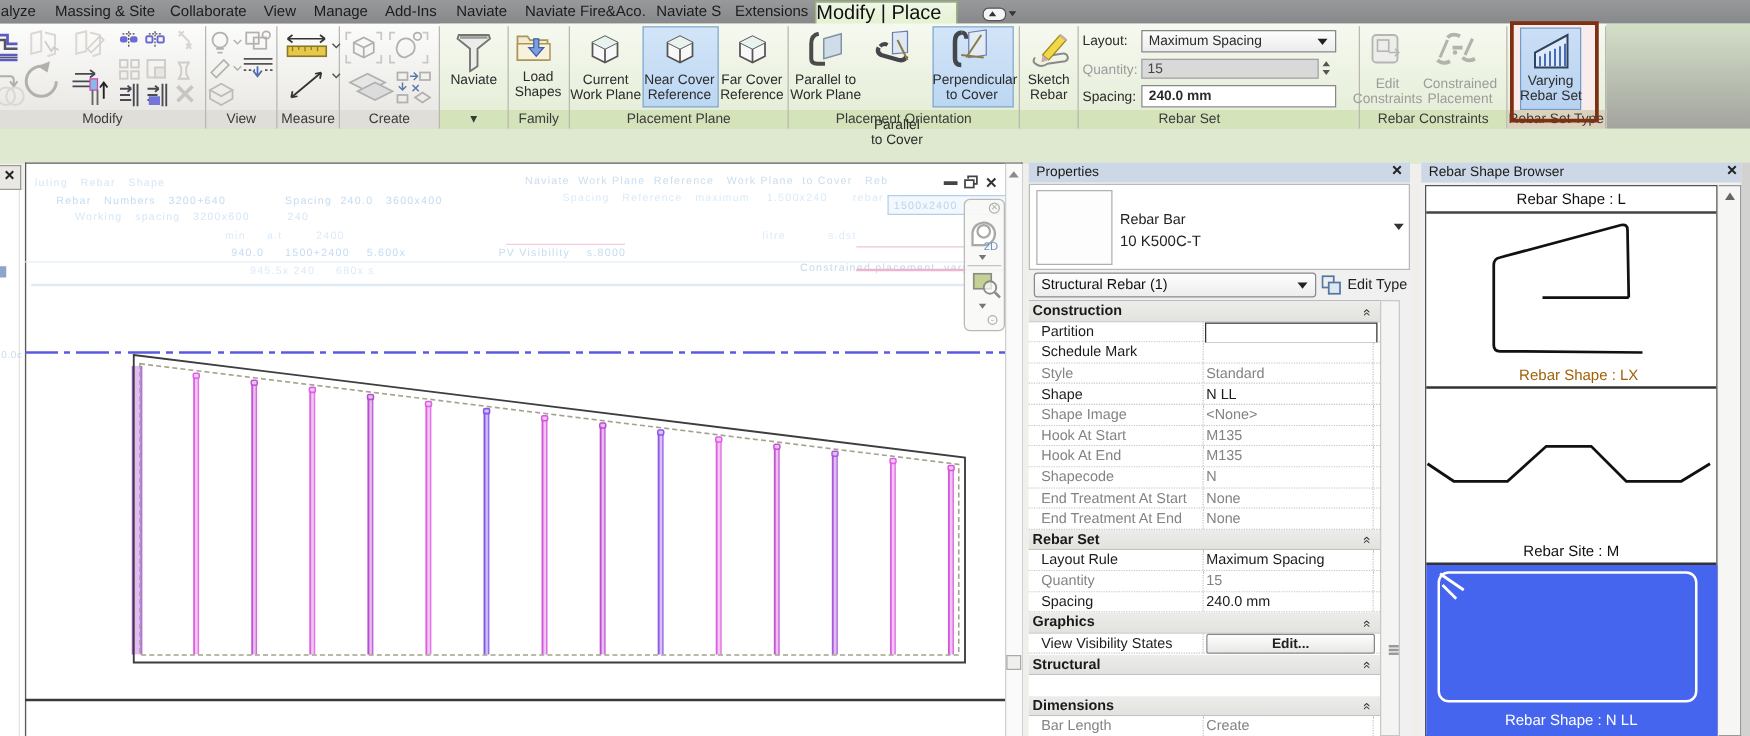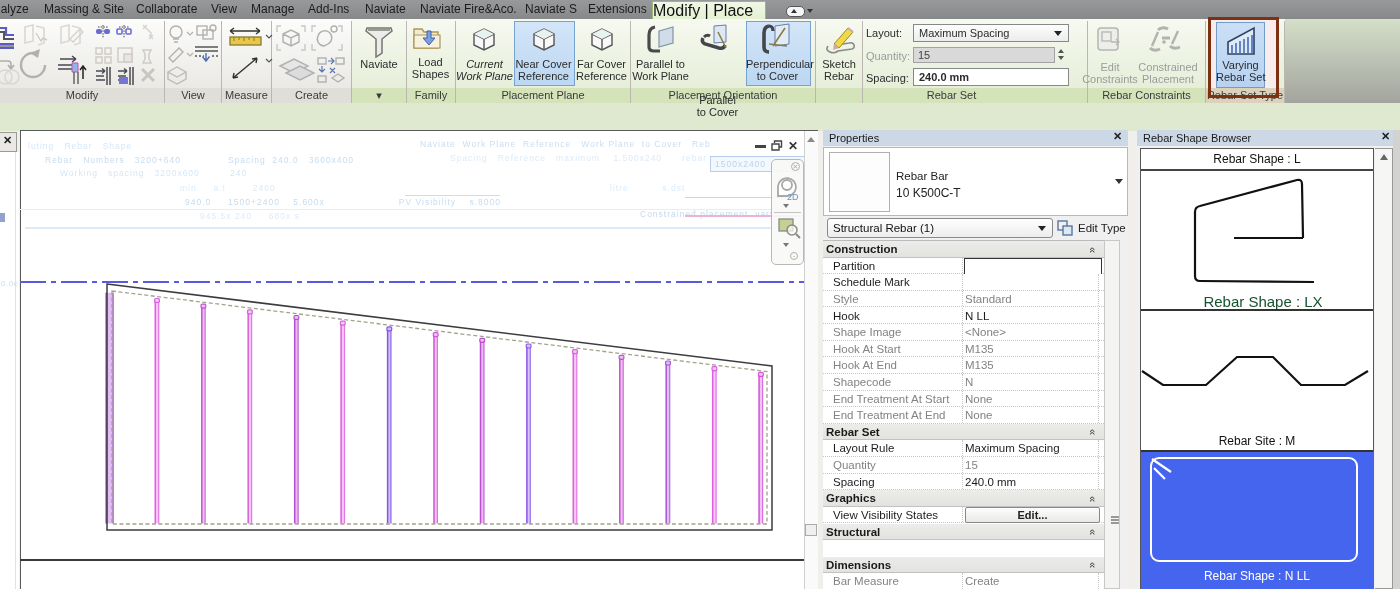--- a/index.html
+++ b/index.html
@@ -211,21 +211,21 @@
 <div class="abs sel" style="left:746px;top:21px;width:63px;height:63px;"></div>
 <svg class="abs" style="left:468px;top:25px;" width="32" height="28" viewBox="0 0 32 26">
     <use href="#cube"></use>
   </svg>
 <svg class="abs" style="left:528px;top:25px;" width="32" height="28" viewBox="0 0 32 26">
     <use href="#cube"></use>
   </svg>
 <svg class="abs" style="left:586px;top:25px;" width="32" height="28" viewBox="0 0 32 26">
     <use href="#cube"></use>
   </svg>
-<div class="btxt" style="left:456px;top:59px;width:57px;font-style:italic;">Current<br>Work Plane</div>
+<div class="btxt" style="left:456px;top:59px;width:57px;">Current<br>Work Plane</div>
 <div class="btxt" style="left:514px;top:59px;width:59px;">Near Cover<br>Reference</div>
 <div class="btxt" style="left:574px;top:59px;width:55px;">Far Cover<br>Reference</div>
 
 <svg class="abs" style="left:645px;top:23px;" width="32" height="32" viewBox="0 0 32 32">
   <path d="M10 4 q-6 1 -6 8 l0 12 q0 4 5 4 l6 0" fill="none" stroke="#4a4a4a" stroke-width="3.2"></path>
   <path d="M14 8 l14 -4 l0 16 l-14 4 z" fill="#cfdce8" stroke="#7a8ea0" stroke-width="1.2" opacity=".95"></path>
 </svg>
 <svg class="abs" style="left:700px;top:24px;" width="34" height="30" viewBox="0 0 34 30">
   <path d="M14 2 l12 -1 v17 l-12 1 z" fill="#dde8f2" stroke="#6a7cae" stroke-width="1"></path>
   <path d="M3 14 q-2 4 2 6 l14 4 q5 1 6 -3" fill="none" stroke="#43464a" stroke-width="3.4"></path>
@@ -441,21 +441,21 @@
 <span class="partbox"></span>
 </div>
 <div class="prow" style="top:33.2px;">
 <span class="plbl">Schedule Mark</span>
 </div>
 <div class="prow" style="top:49.9px;">
 <span class="plbl grey">Style</span>
 <span class="pval grey">Standard</span>
 </div>
 <div class="prow" style="top:66.5px;">
-<span class="plbl">Hook</span>
+<span class="plbl">Shape</span>
 <span class="pval">N LL</span>
 </div>
 <div class="prow" style="top:83.1px;">
 <span class="plbl grey">Shape Image</span>
 <span class="pval grey">&lt;None&gt;</span>
 </div>
 <div class="prow" style="top:99.7px;">
 <span class="plbl grey">Hook At Start</span>
 <span class="pval grey">M135</span>
 </div>
@@ -501,41 +501,41 @@
 </div>
 <div class="ghdr" style="top:282.5px;">
       <span class="ghl">Structural</span>
       <span class="chev">«</span>
     </div>
 <div class="ghdr" style="top:315.8px;">
       <span class="ghl">Dimensions</span>
       <span class="chev">«</span>
     </div>
 <div class="prow" style="top:332.4px;">
-<span class="plbl grey">Bar Measure</span>
+<span class="plbl grey">Bar Length</span>
 <span class="pval grey">Create</span>
 </div>
 </div>
 
 <div class="abs" style="left:1104px;top:240px;width:16px;height:349px;background:#f4f4f2;border:1px solid #c8c8c8;box-sizing:border-box;"></div>
 <div class="abs" style="left:1111px;top:516px;width:8px;height:2px;background:#999;box-shadow:0 3px 0 #999,0 6px 0 #999;"></div>
 
 <div id="browser" class="abs"></div>
 <div class="abs phead" style="left:1137px;top:130px;width:256px;">Rebar Shape Browser</div>
 <div class="pX" style="left:1381px;top:130px;">✕</div>
 <div class="abs" style="left:1393px;top:130px;width:7px;height:459px;background:#d2d2d0;"></div>
 <div class="abs" style="left:1140px;top:148px;width:234px;height:441px;background:#fff;border:1px solid #555;box-sizing:border-box;"></div>
 <div class="abs" style="left:1375px;top:148px;width:18px;height:441px;background:#f6f6f4;border:1px solid #999;border-left:none;box-sizing:border-box;"></div>
 <div class="abs" style="left:1380px;top:154px;width:0;height:0;border-left:4.5px solid transparent;border-right:4.5px solid transparent;border-bottom:6px solid #666;"></div>
 <div class="abs" style="left:1141px;top:152px;width:232px;text-align:center;font-size:12px;color:#111;">Rebar Shape : L</div>
 <div class="abs" style="left:1141px;top:169px;width:232px;height:1.5px;background:#444;"></div>
 <svg class="abs" style="left:1141px;top:171px;" width="232" height="120" viewBox="0 0 232 120">
   <path d="M162 67 H93 M162 67 L161 13 q0 -5 -5 -4 L59 35 q-5 1 -5 6 L54 105 q0 5 5 5 L173 111" fill="none" stroke="#111" stroke-width="2.2"></path>
 </svg>
-<div class="abs" style="left:1141px;top:293px;width:244px;text-align:center;font-size:15px;color:#14532d;">Rebar Shape : LX</div>
+<div class="abs" style="left:1141px;top:293px;width:244px;text-align:center;font-size:12px;color:#a16207;">Rebar Shape : LX</div>
 <div class="abs" style="left:1141px;top:309px;width:232px;height:2px;background:#333;"></div>
 <svg class="abs" style="left:1141px;top:311px;" width="232" height="124" viewBox="0 0 232 124">
   <path d="M1 60 L22 74 H65 L96 46 H132 L160 74 H204 L227 60" fill="none" stroke="#111" stroke-width="2.2"></path>
 </svg>
 <div class="abs" style="left:1141px;top:434px;width:232px;text-align:center;font-size:12px;color:#111;">Rebar Site : M</div>
 <div class="abs" style="left:1141px;top:450px;width:232px;height:2px;background:#333;"></div>
 <div class="abs" style="left:1141px;top:452px;width:233px;height:137px;background:#4565ef;"></div>
 <div class="abs" style="left:1150px;top:457px;width:208px;height:105px;border:2px solid #fff;border-radius:9px;box-sizing:border-box;"></div>
 <svg class="abs" style="left:1150px;top:457px;" width="40" height="32" viewBox="0 0 40 32">
   <path d="M2 2 L21 15 M4 11 L15 22" stroke="#fff" stroke-width="2.2"></path>

